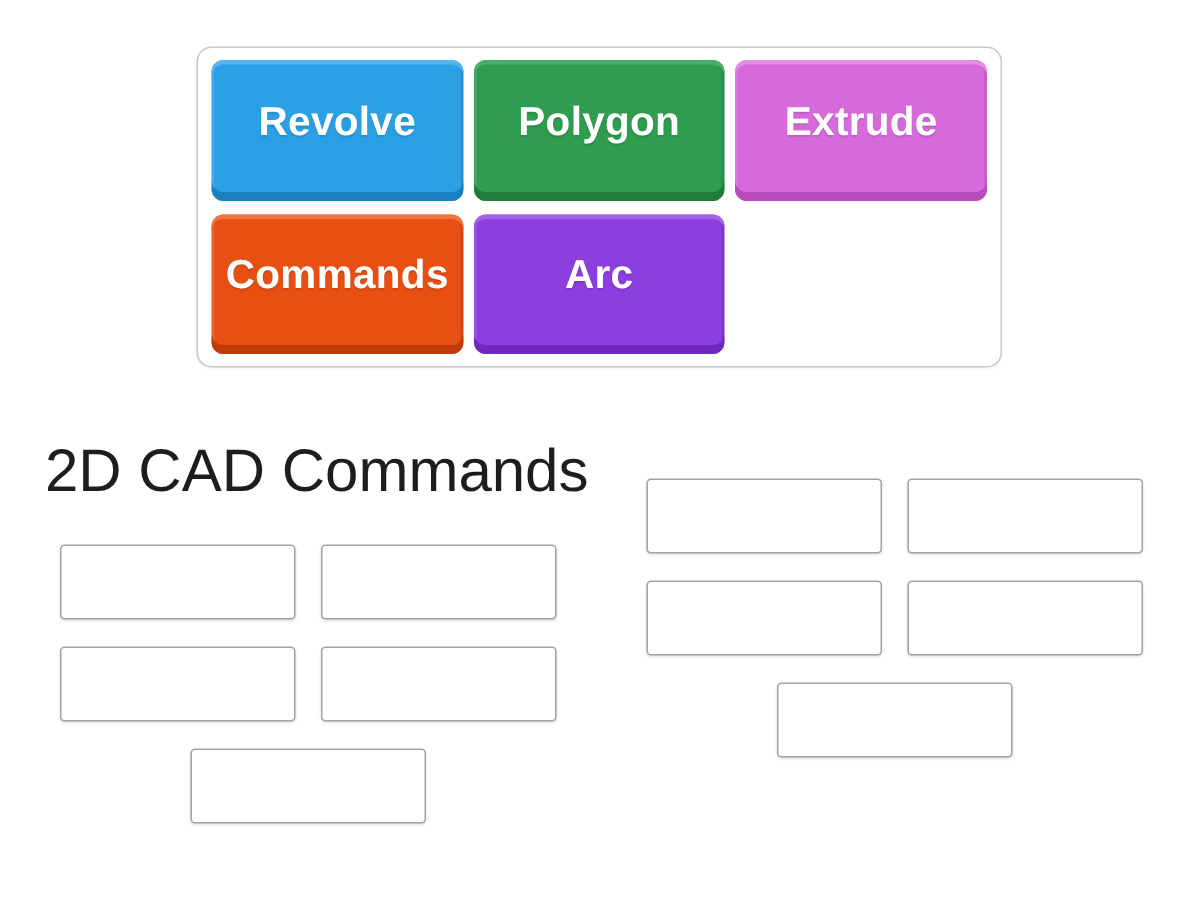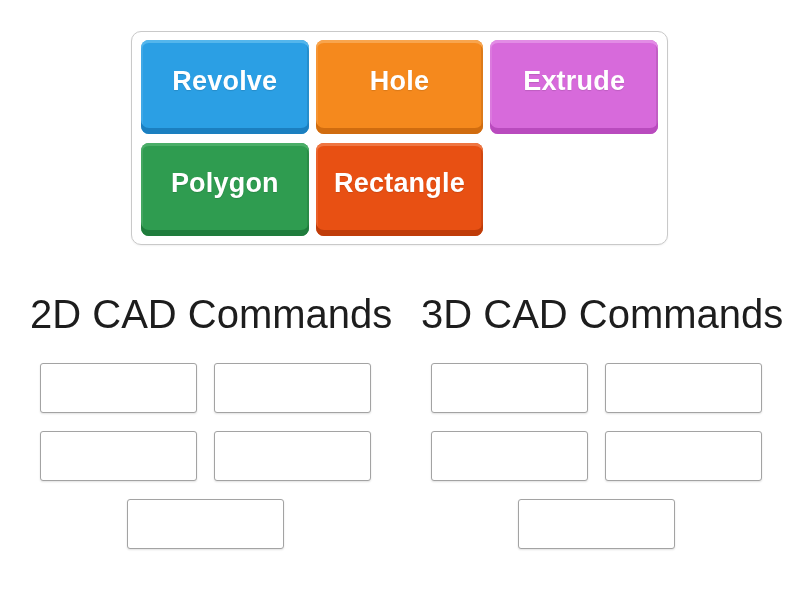--- a/index.html
+++ b/index.html
@@ -48,39 +48,38 @@
     border:1px solid #a3a3a3;border-radius:3px;
     box-shadow:0 1px 2px rgba(0,0,0,0.12);
   }
   .slot--center{grid-column:1 / span 2;justify-self:center;}
 </style>
 </head>
 <body>
 
 <div class="pool">
   <div class="tile" style="--c: #2B9FE4; --cd: #1B7FC0; --cl: #54B6EC;">Revolve</div>
-  <div class="tile" style="--c: #F5891D; --cd: #D06C0F; --cl: #F8A54E;">Hole</div>
+  <div class="tile" style="--c: #2F9C50; --cd: #1F7C3C; --cl: #4BAE68;">Polygon</div>
   <div class="tile" style="--c: #D76ADB; --cd: #B94BBE; --cl: #E28CE5;">Extrude</div>
-  <div class="tile" style="--c: #2F9C50; --cd: #1F7C3C; --cl: #4BAE68;">Polygon</div>
-  <div class="tile" style="--c: #E85013; --cd: #BF3C09; --cl: #EF7642;">Rectangle</div>
+  <div class="tile" style="--c: #E85013; --cd: #BF3C09; --cl: #EF7642;">Commands</div>
+  <div class="tile" style="--c: #8A3FDE; --cd: #6F28BE; --cl: #A263E8;">Arc</div>
 </div>
 
 <div class="group group--left">
   <div class="group-title">2D CAD Commands</div>
   <div class="slots">
     <div class="slot"></div>
     <div class="slot"></div>
     <div class="slot"></div>
     <div class="slot"></div>
     <div class="slot slot--center"></div>
   </div>
 </div>
 
 <div class="group group--right">
-  <div class="group-title">3D CAD Commands</div>
   <div class="slots">
     <div class="slot"></div>
     <div class="slot"></div>
     <div class="slot"></div>
     <div class="slot"></div>
     <div class="slot slot--center"></div>
   </div>
 </div>
 
 </body></html>

